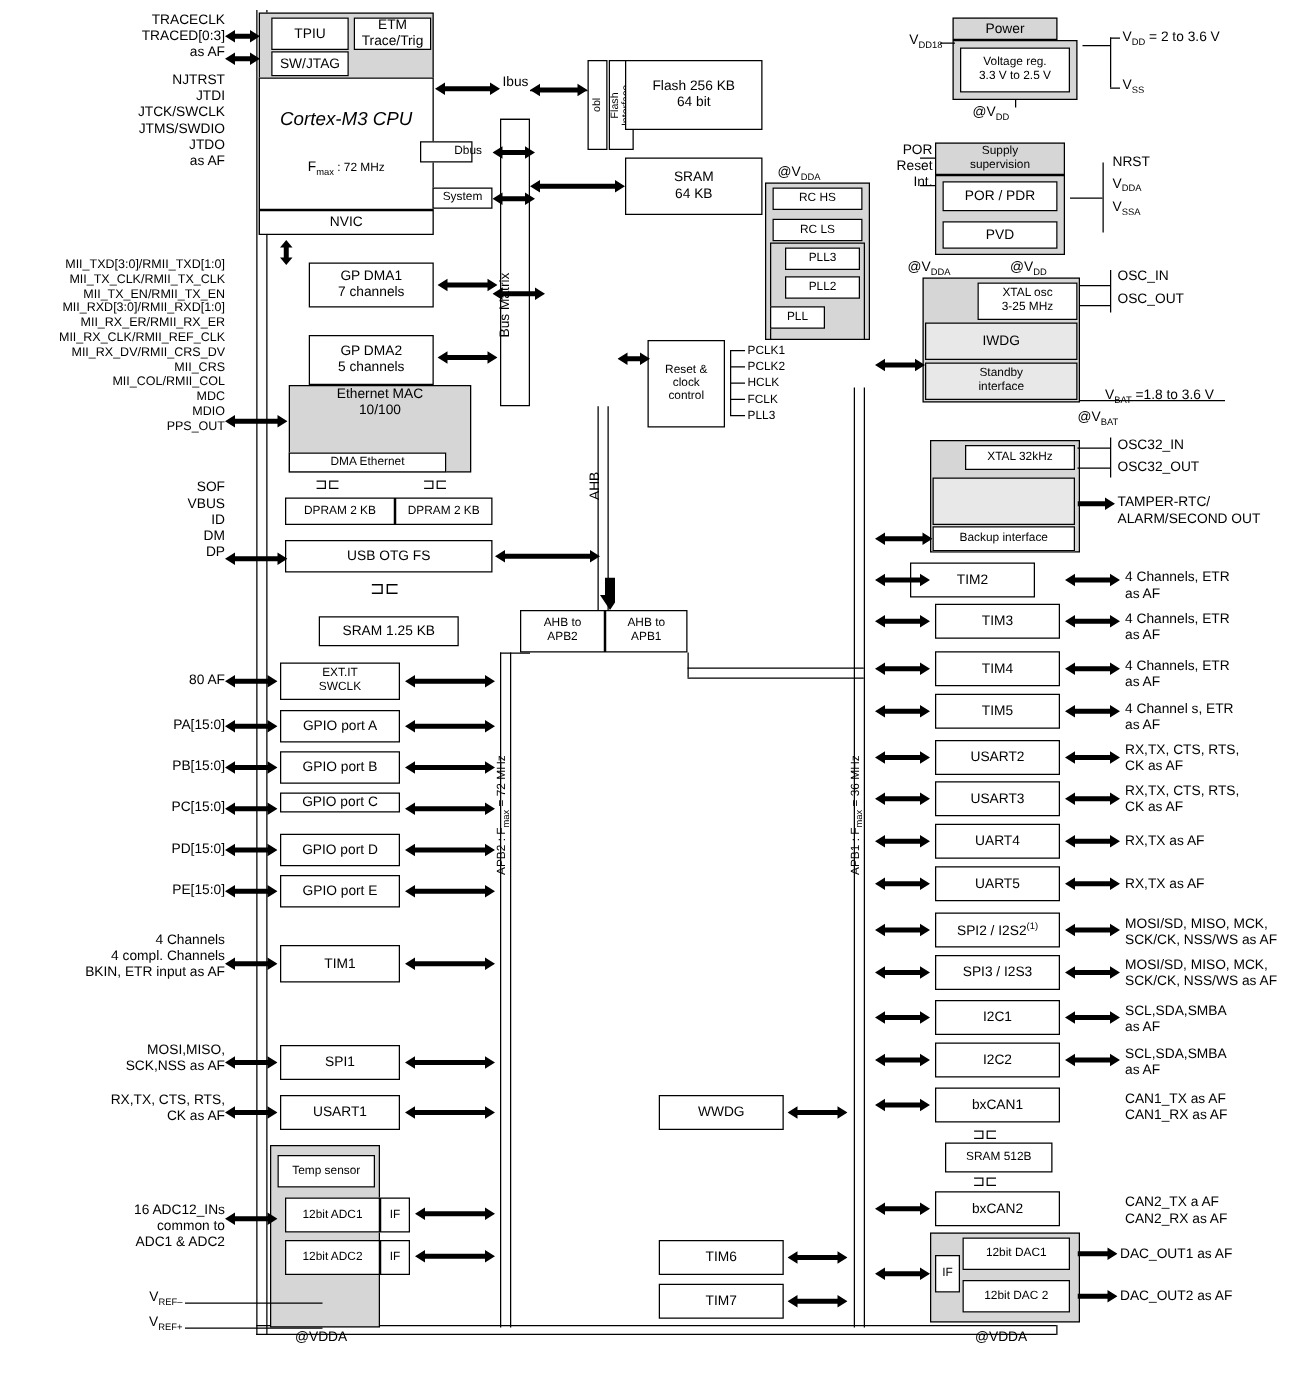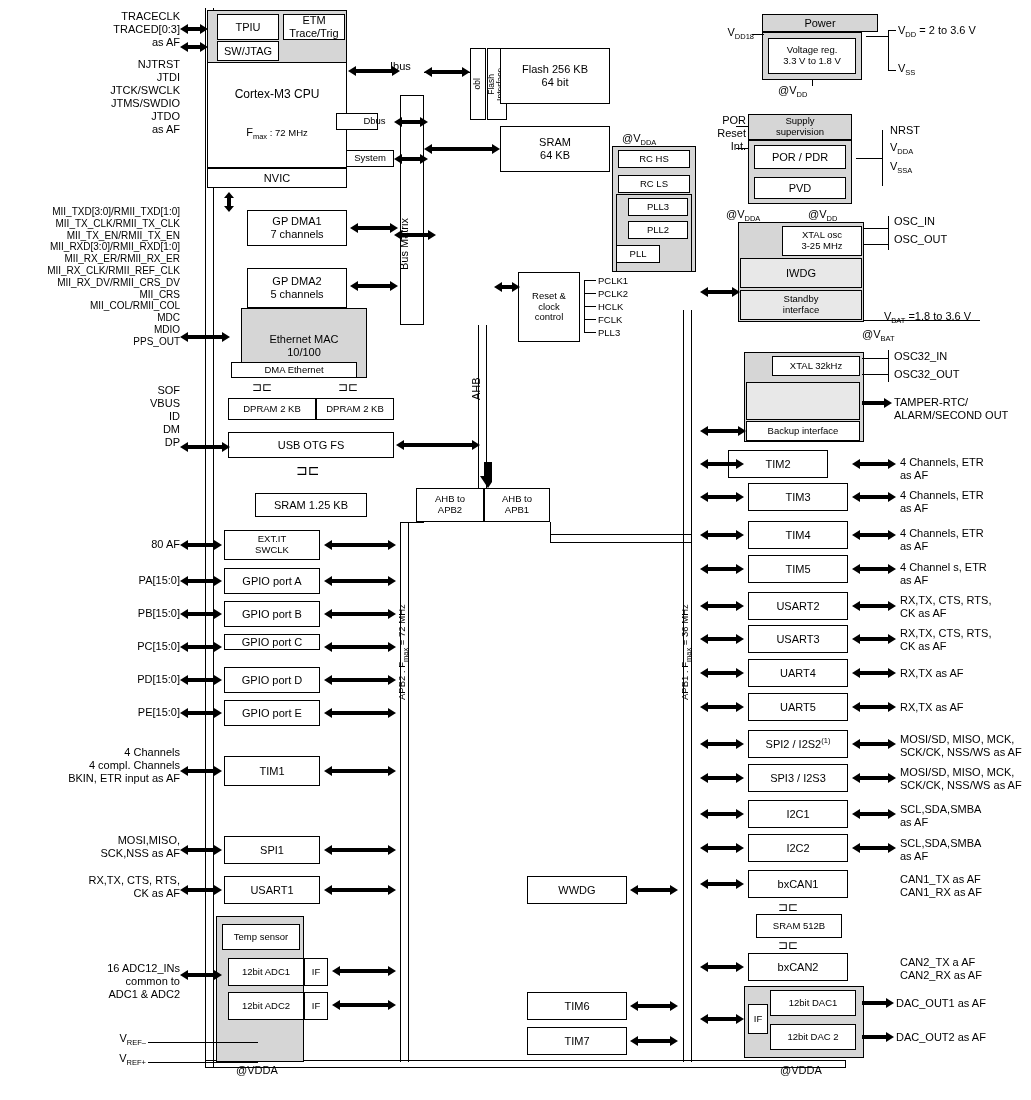--- a/index.html
+++ b/index.html
@@ -42,34 +42,34 @@
     <span>TPIU</span>
   </div>
   <div class="box" style="left:283px;top:14px;width:62px;height:26px;white-space:pre-line;align-items:center;">
     <span>ETM
 Trace/Trig</span>
   </div>
   <div class="box" style="left:217px;top:41px;width:62px;height:20px;">
     <span>SW/JTAG</span>
   </div>
   <div class="box" style="left:207px;top:62px;width:140px;height:106px;flex-direction:column;justify-content:center;font-size:13px;">
-    <div style="font-size:12px;">Cortex-M3 CPU</div>
+    <div style="font-size:15px;font-style:italic;">Cortex-M3 CPU</div>
     <div style="height:24px"></div>
     <div class="sm"><span style="font-size:11px">F</span><sub>max</sub> : 72 MHz</div>
   </div>
   <div class="box" style="left:207px;top:168px;width:140px;height:20px;">
     <span>NVIC</span>
   </div>
 
   <div class="box" style="left:400px;top:95px;width:24px;height:230px;"></div>
   <div class="txt" style="left:398px;top:270px;transform:rotate(-90deg);transform-origin:left top;width:120px;">Bus Matrix</div>
 
   <div class="ln" style="left:400px;top:95px;width:24px;height:1px;"></div>
 
-  <div class="txt" style="left:390px;top:60px;">Ibus</div>
+  <div class="txt" style="left:402px;top:60px;">Ibus</div>
   <div class="box" style="left:336px;top:113px;width:42px;height:17px;padding-left:36px;">
     <span class="sm">Dbus</span>
   </div>
   <div class="box" style="left:346px;top:150px;width:48px;height:17px;">
     <span class="sm">System</span>
   </div>
 
   <div class="dbl" style="left:348px;top:64px;">
     <svg width="52" height="14">
         <polygon points="0,7 8,2 8,5 44,5 44,2 52,7 44,12 44,9 8,9 8,12" fill="#000"></polygon>
@@ -131,21 +131,21 @@
         <polygon points="0,7 8,2 8,5 40,5 40,2 48,7 40,12 40,9 8,9 8,12" fill="#000"></polygon>
       </svg>
   </div>
 
   <div class="vdbl" style="left:222px;top:192px;height:20px;">
     <svg width="14" height="20">
         <polygon points="7,0 12,6 9,6 9,14 12,14 7,20 2,14 5,14 5,6 2,6" fill="#000"></polygon>
       </svg>
   </div>
 
-  <div class="box gray" style="left:231px;top:308px;width:126px;height:70px;flex-direction:column;justify-content:flex-start;padding-top:24px;margin-left:10px;">
+  <div class="box gray" style="left:231px;top:308px;width:146px;height:70px;flex-direction:column;justify-content:flex-start;padding-top:0;">
     <span style="white-space:pre-line">Ethernet MAC
 10/100</span>
   </div>
   <div class="box" style="left:231px;top:362px;width:126px;height:16px;">
     <span class="sm">DMA Ethernet</span>
   </div>
   <div class="box" style="left:228px;top:398px;width:88px;height:22px;">
     <span class="sm">DPRAM 2 KB</span>
   </div>
   <div class="box" style="left:316px;top:398px;width:78px;height:22px;">
@@ -202,27 +202,27 @@
   <div class="txt sm" style="left:598px;top:301px;">HCLK</div>
   <div class="txt sm" style="left:598px;top:314px;">FCLK</div>
   <div class="txt sm" style="left:598px;top:327px;">PLL3</div>
   <div class="ln v" style="left:584px;top:280px;height:52px;"></div>
   <div class="ln h" style="left:584px;top:280px;width:12px;"></div>
   <div class="ln h" style="left:584px;top:293px;width:12px;"></div>
   <div class="ln h" style="left:584px;top:306px;width:12px;"></div>
   <div class="ln h" style="left:584px;top:319px;width:12px;"></div>
   <div class="ln h" style="left:584px;top:332px;width:12px;"></div>
 
-  <div class="box gray" style="left:762px;top:14px;width:116px;height:18px;">
+  <div class="box gray" style="left:762px;top:14px;width:84px;height:18px;">
     <span>Power</span>
   </div>
   <div class="box gray" style="left:762px;top:32px;width:100px;height:48px;"></div>
   <div class="box" style="left:768px;top:38px;width:88px;height:36px;white-space:pre-line;">
     <span class="sm">Voltage reg.
-3.3 V to 1.8 V</span>
+3.3 V to 2.5 V</span>
   </div>
   <div class="txt r" style="left:700px;top:26px;width:54px;">V<sub>DD18</sub></div>
   <div class="ln h" style="left:752px;top:34px;width:12px;"></div>
   <div class="txt" style="left:778px;top:84px;">@V<sub>DD</sub></div>
   <div class="ln v" style="left:812px;top:80px;height:6px;"></div>
 
   <div class="ln h" style="left:866px;top:36px;width:22px;"></div>
   <div class="ln v" style="left:888px;top:30px;height:40px;"></div>
   <div class="ln h" style="left:888px;top:30px;width:8px;"></div>
   <div class="ln h" style="left:888px;top:70px;width:8px;"></div>

